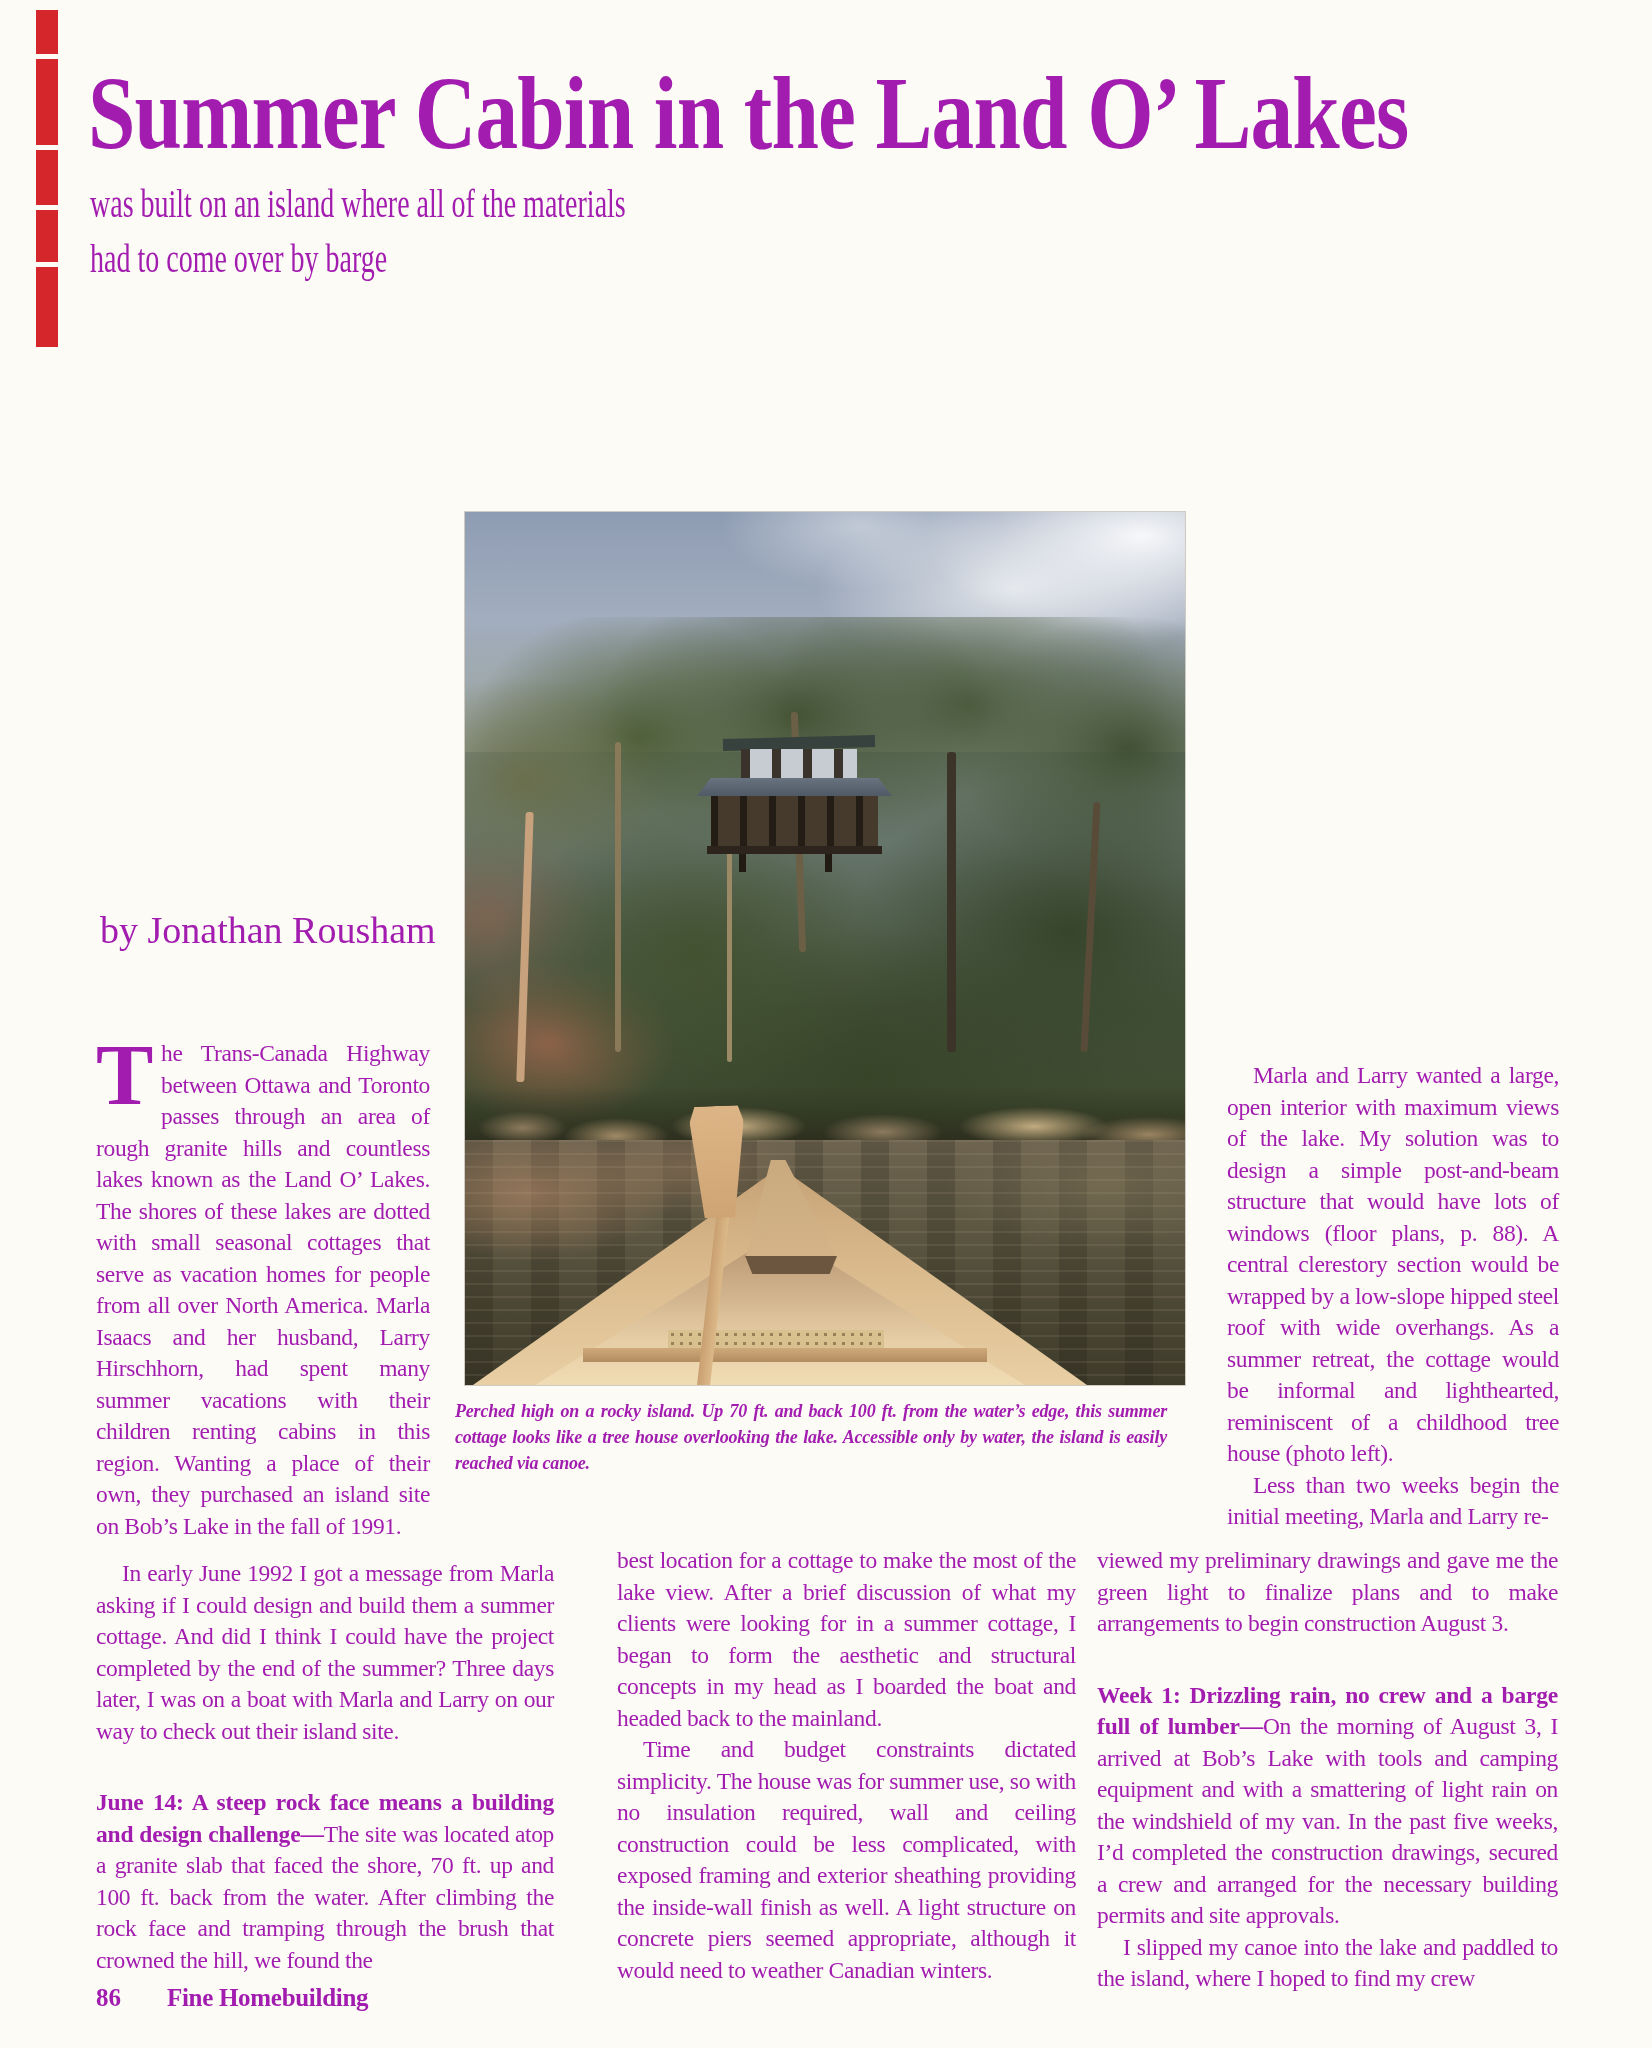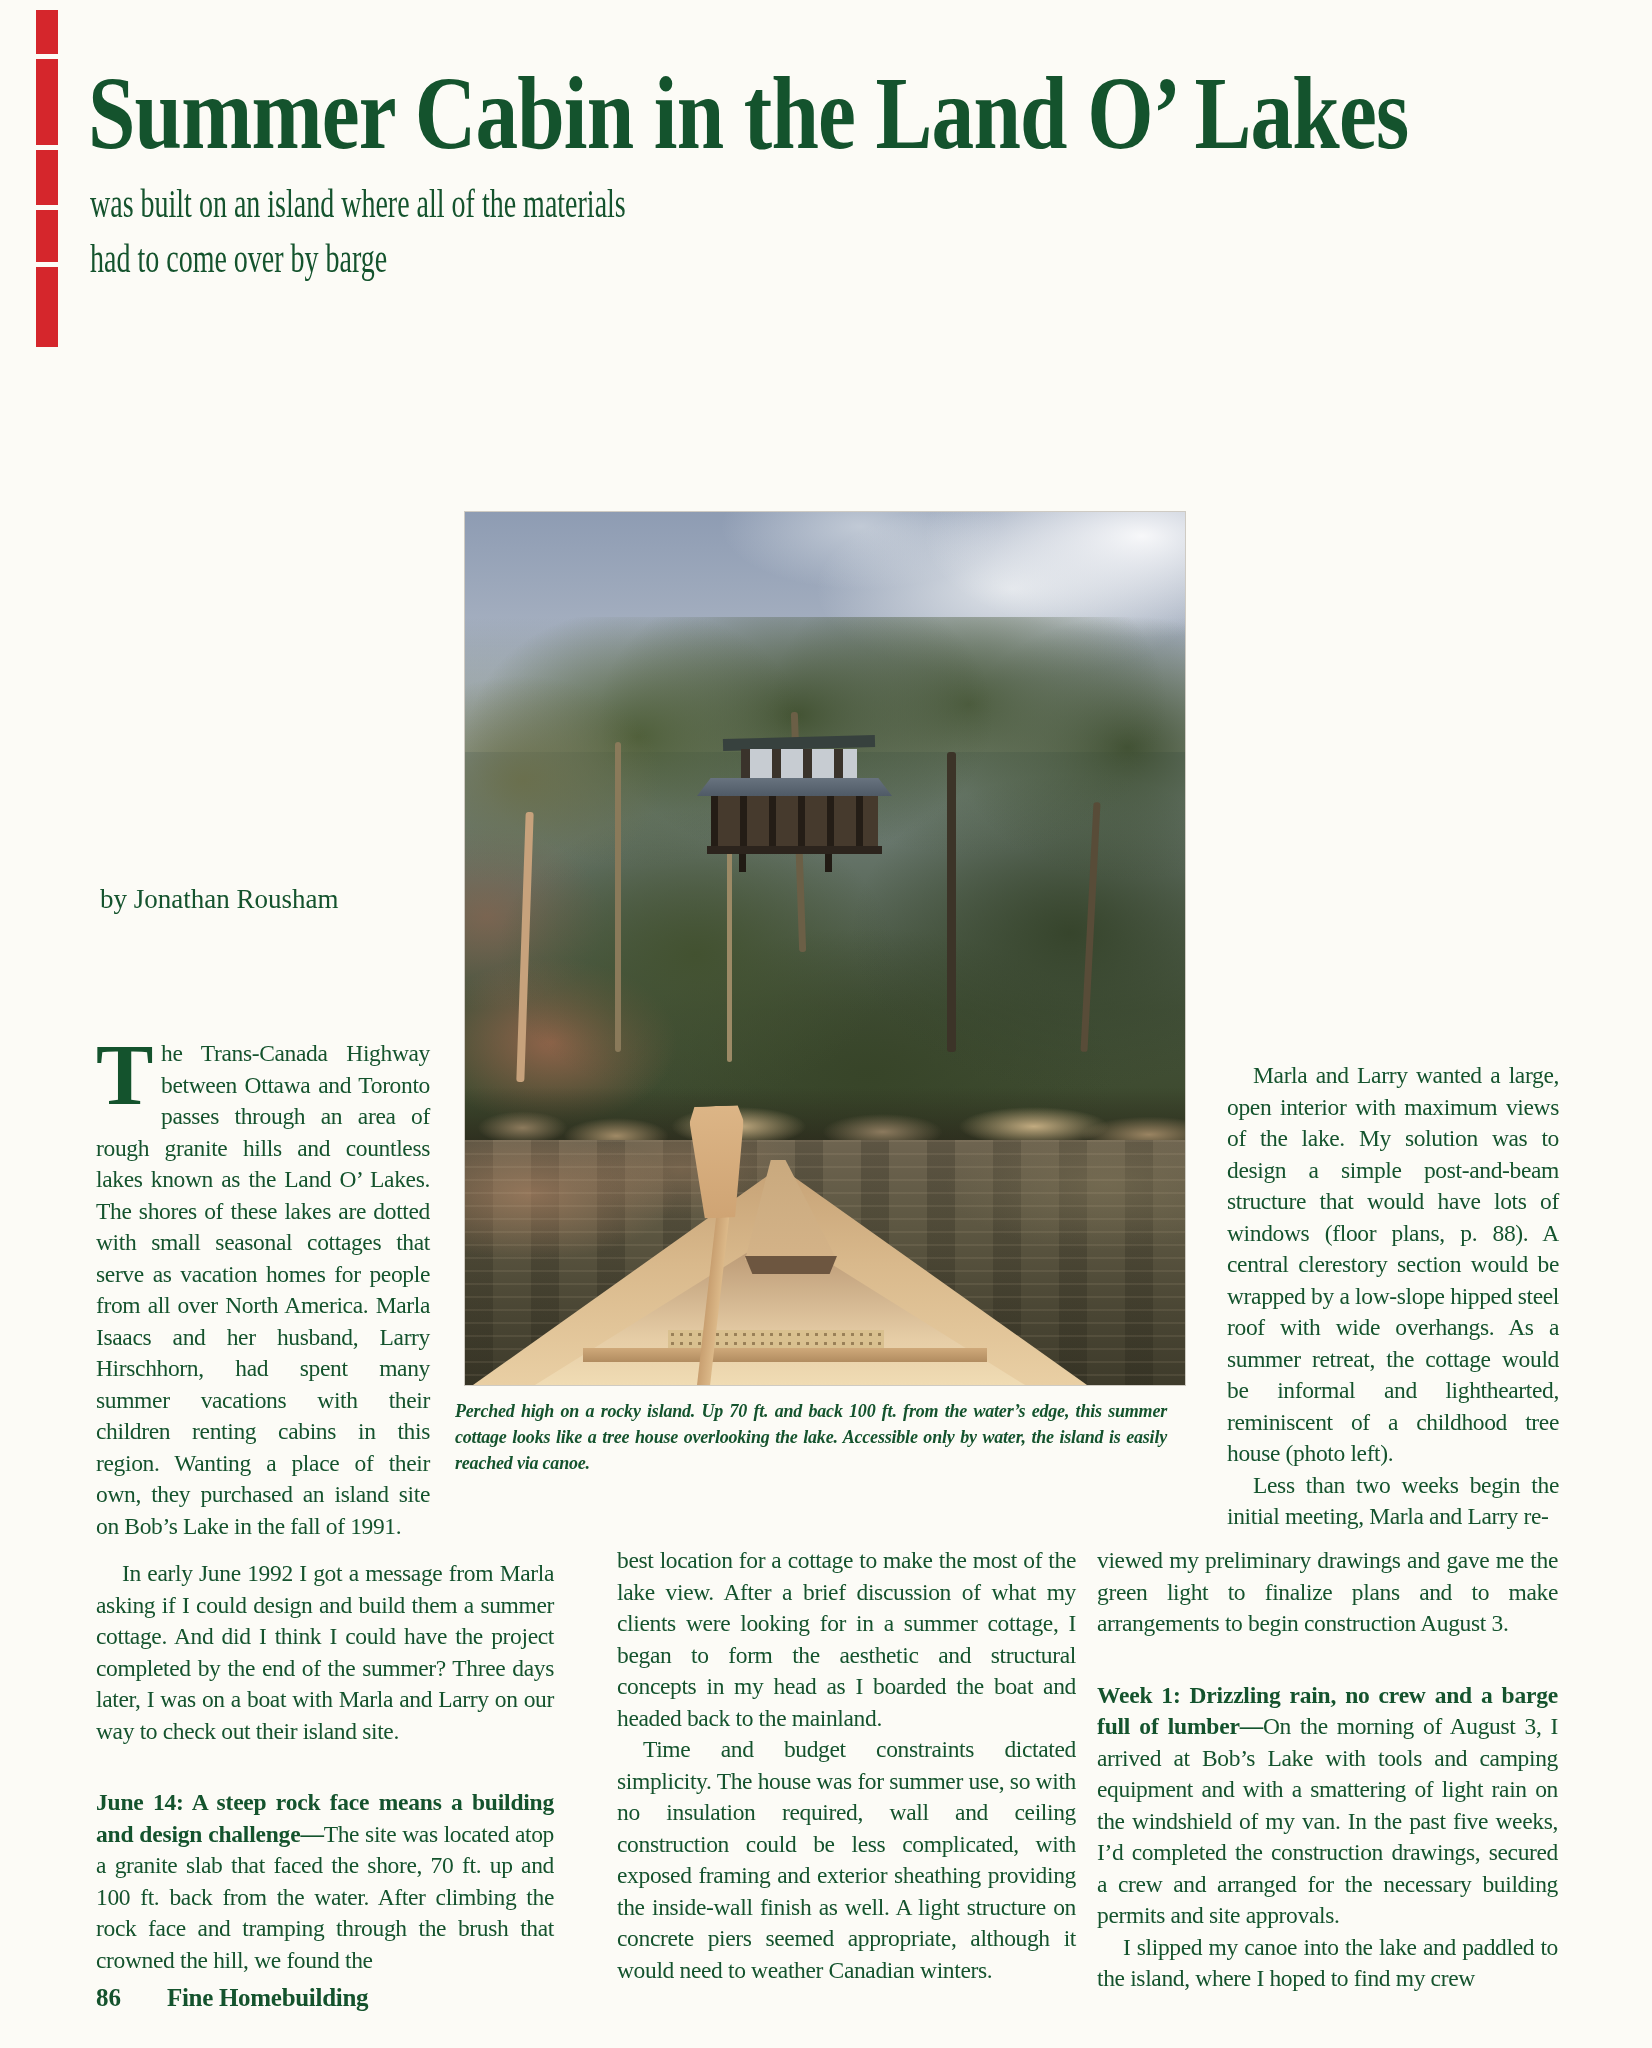--- a/index.html
+++ b/index.html
@@ -1,34 +1,34 @@
 <!DOCTYPE html>
 <html><head>
 <meta charset="utf-8">
 <title>Summer Cabin in the Land O' Lakes</title>
 <style>
   html,body{margin:0;padding:0;background:#e8e6e0;}
   .page{
     position:relative; width:1652px; height:2048px; margin:0 auto;
-    background:#fcfbf6; color:#14532d; overflow:hidden;
+    background:#fcfbf6; color:#a21caf; overflow:hidden;
     font-family:"Liberation Serif","DejaVu Serif",serif;
   }
   
   .red-bar{position:absolute; left:36px; top:10px; width:22px; display:flex; flex-direction:column; gap:5px;}
   .red-bar div{width:100%;}
   
   .title{position:absolute; left:88px; top:58px; white-space:nowrap;}
   .title .tx{display:inline-block; transform:scaleX(.82); transform-origin:left top;
     font-size:104px; font-weight:bold; letter-spacing:-1px; line-height:1.05;}
   
   .deck{position:absolute; left:90px; top:176px;}
   .deck .tx{display:inline-block; transform:scaleX(.70); transform-origin:left top;
     font-size:40px; line-height:55px; letter-spacing:0; white-space:nowrap;}
   
-  .byline{position:absolute; left:100px; top:884px; font-size:27px;}
+  .byline{position:absolute; left:100px; top:908px; font-size:38px;}
   
   .col{position:absolute; text-align:justify; font-size:23.5px; line-height:31.5px; letter-spacing:-0.35px;}
   .col-left-narrow{left:96px;  top:1038px; width:334px;}
   .col-left-wide  {left:96px;  top:1558px; width:458px;}
   .col-mid        {left:617px; top:1545px; width:459px;}
   .col-right-narrow{left:1227px; top:1060px; width:332px;}
   .col-right-wide {left:1097px; top:1545px; width:461px;}
   .bp{margin:0;}
   .bp.indent{text-indent:26px;}
   .bp.space{margin-top:40px;}

